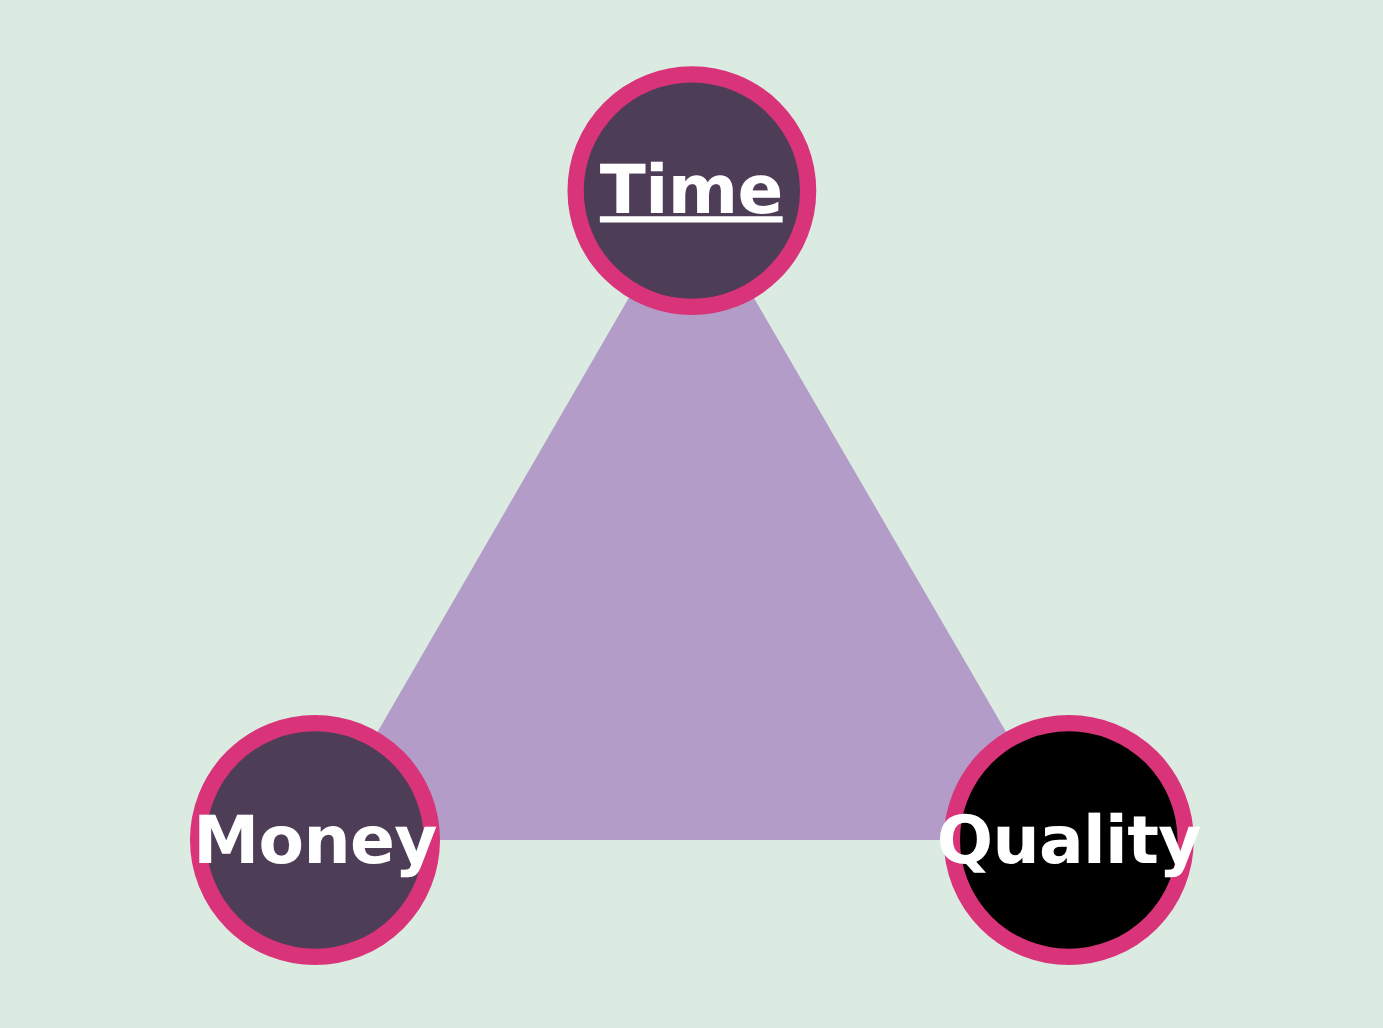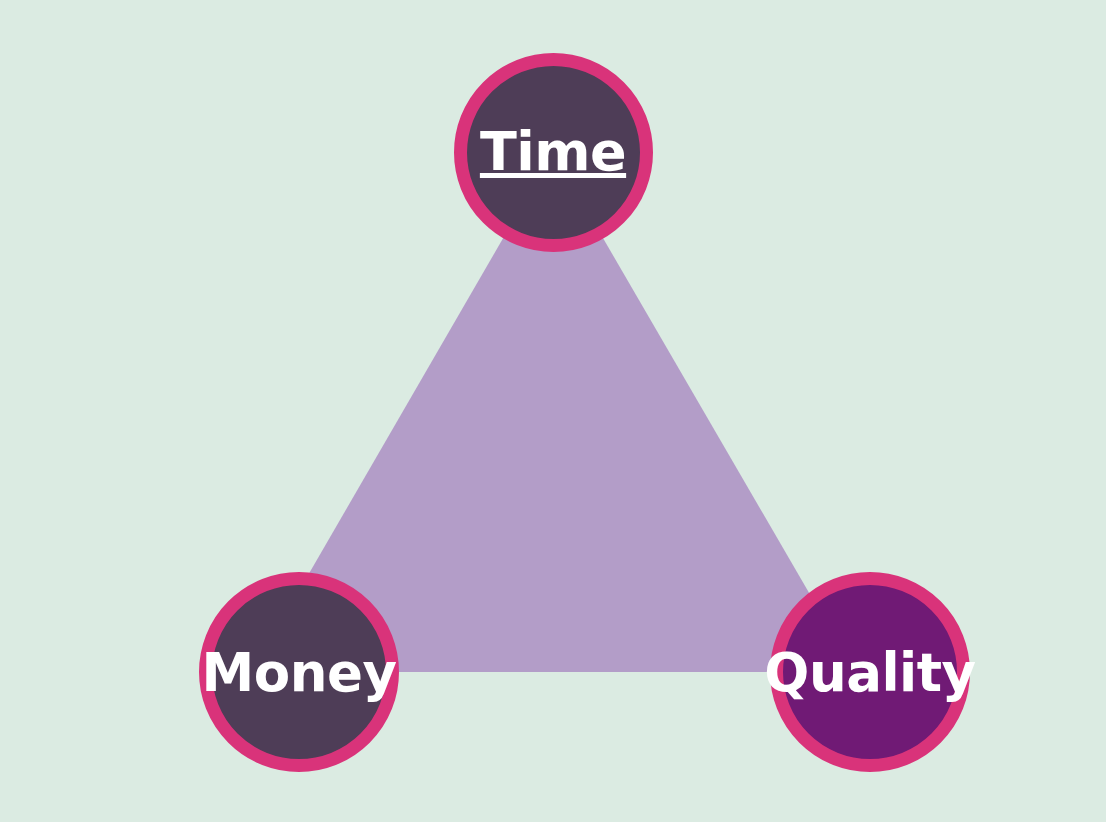--- a/index.html
+++ b/index.html
@@ -51,21 +51,20 @@
     left: 454px;
     top: 45px;
     width: 199px;
     height: 199px;
   }
   #node-money {
     left: 152px;
     top: 572px;
     width: 200px;
     height: 200px;
-    margin-left: 47px;
   }
   #node-quality {
     left: 755px;
     top: 572px;
     width: 200px;
     height: 200px;
   }
   #node-money .node-label,
   #node-quality .node-label {
     font-size: 53px;
@@ -81,17 +80,17 @@
   </svg>
 
   <div class="node" id="node-time" style="width: 199px; height: 199px; left: 453.5px; top: 52.5px; background: rgb(78, 61, 87); border-color: rgb(217, 51, 122);">
     <span class="node-label" style="color: rgb(255, 255, 255); text-decoration: underline;">Time</span>
   </div>
 
   <div class="node" id="node-money" style="width: 200px; height: 200px; left: 152px; top: 572px; background: rgb(78, 61, 87); border-color: rgb(217, 51, 122);">
     <span class="node-label" style="color: rgb(255, 255, 255);">Money</span>
   </div>
 
-  <div class="node" id="node-quality" style="width: 200px; height: 200px; left: 755px; top: 572px; background: #701a75; border-color: rgb(217, 51, 122); margin-left: 15px;">
+  <div class="node" id="node-quality" style="width: 200px; height: 200px; left: 755px; top: 572px; background: #000000; border-color: rgb(217, 51, 122);">
     <span class="node-label" style="color: rgb(255, 255, 255);">Quality</span>
   </div>
 
 </div>
 
 </body></html>

